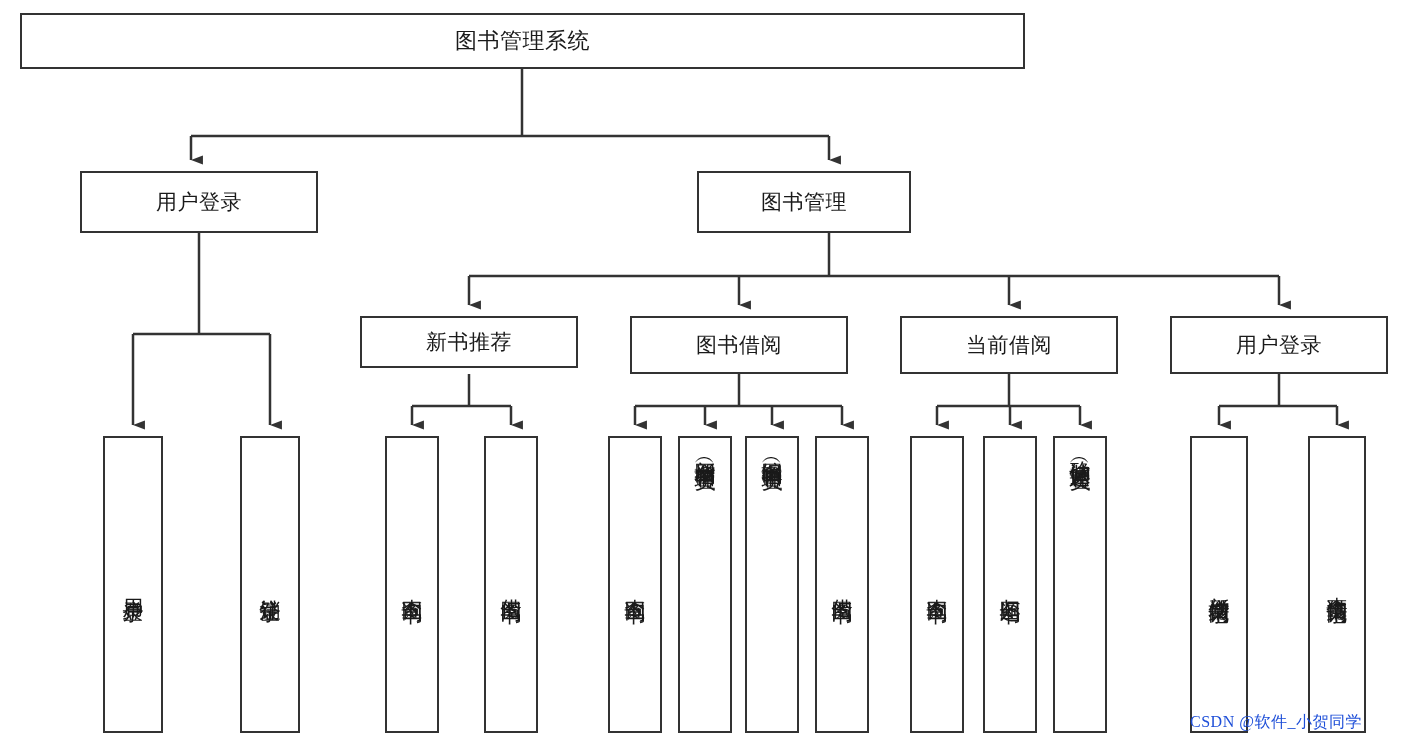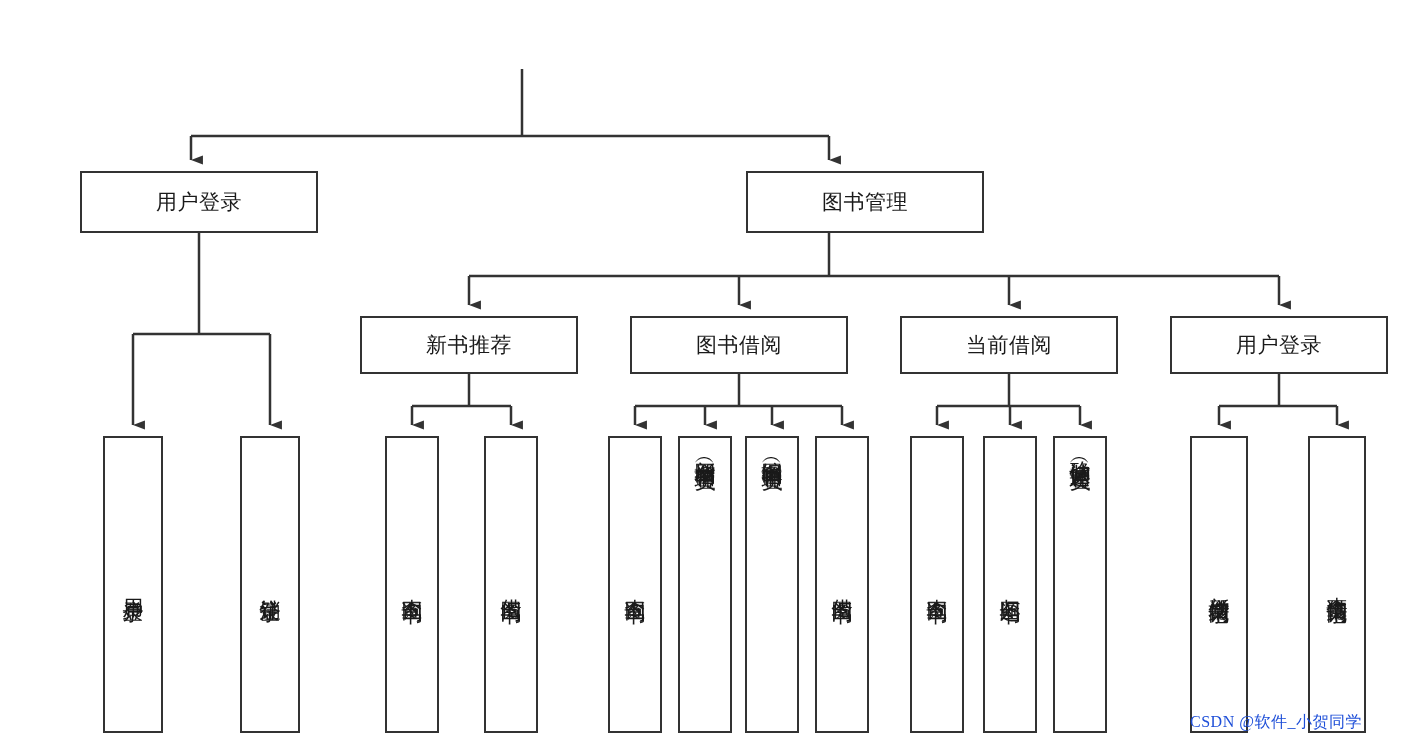--- a/index.html
+++ b/index.html
@@ -129,29 +129,32 @@
       <path d="M 1010 406 L 1010 425" marker-end="url(#arrow)"></path>
       <path d="M 1080 406 L 1080 425" marker-end="url(#arrow)"></path>
 
       <path d="M 1279 374 L 1279 406"></path>
       <path d="M 1219 406 L 1337 406"></path>
       <path d="M 1219 406 L 1219 425" marker-end="url(#arrow)"></path>
       <path d="M 1337 406 L 1337 425" marker-end="url(#arrow)"></path>
     </g>
   </svg>
 
+  <div class="node h-node root" style="left:20px;top:13px;width:1005px;height:56px;">
+    <span class="node-label">图书管理系统</span>
+  </div>
 
   <div class="node h-node" style="left:80px;top:171px;width:238px;height:62px;">
     <span class="node-label">用户登录</span>
   </div>
-  <div class="node h-node" style="left:746px;top:171px;width:238px;height:62px;">
+  <div class="node h-node" style="left:697px;top:171px;width:214px;height:62px;">
     <span class="node-label">图书管理</span>
   </div>
 
-  <div class="node h-node" style="left:360px;top:316px;width:218px;height:58px;">
+  <div class="node h-node" style="left:360px;top:316px;width:218px;height:52px;">
     <span class="node-label">新书推荐</span>
   </div>
   <div class="node h-node" style="left:630px;top:316px;width:218px;height:58px;">
     <span class="node-label">图书借阅</span>
   </div>
   <div class="node h-node" style="left:900px;top:316px;width:218px;height:58px;align-items:center;">
     <span class="node-label">当前借阅</span>
   </div>
   <div class="node h-node" style="left:1170px;top:316px;width:218px;height:58px;">
     <span class="node-label">用户登录</span>

